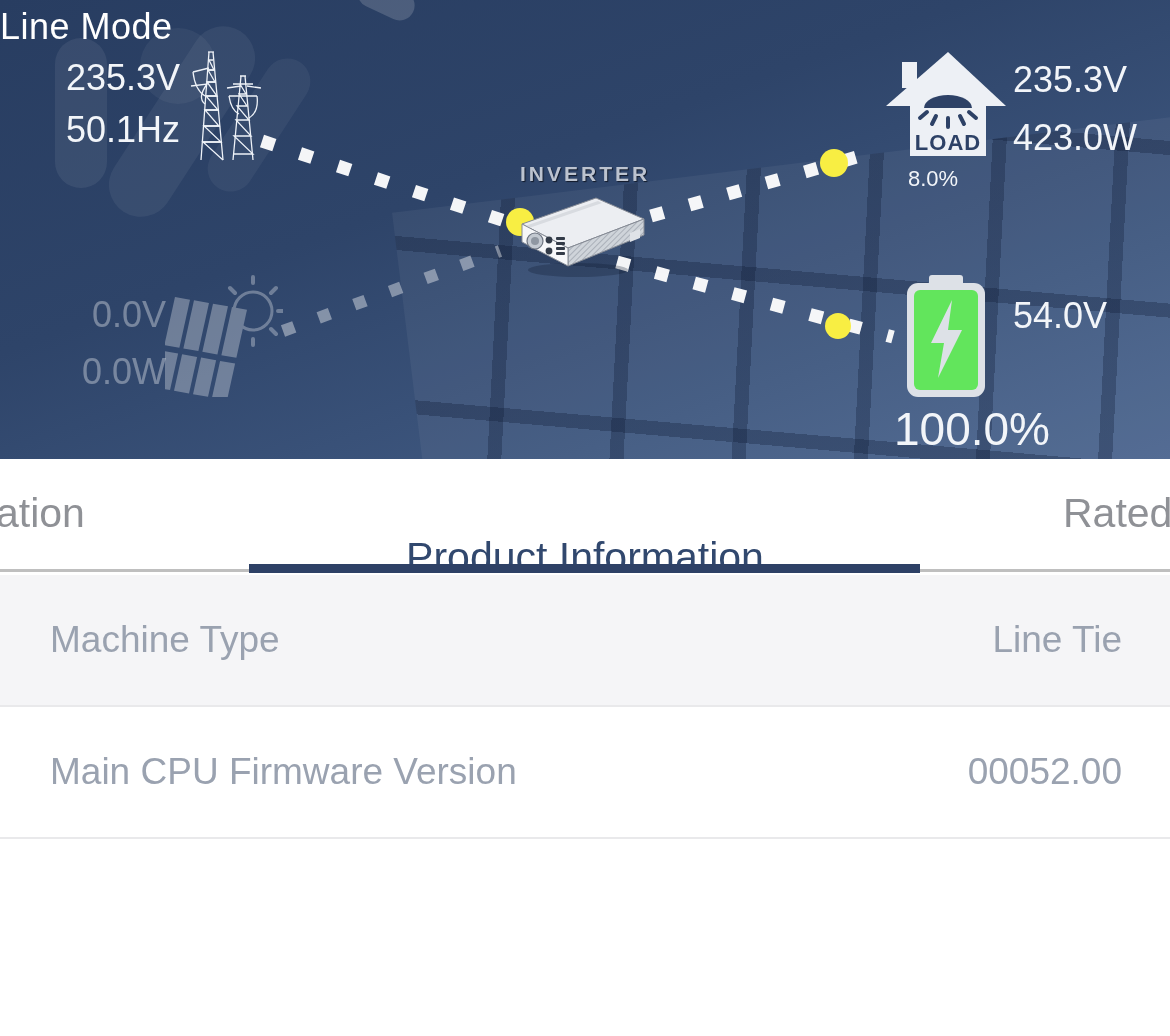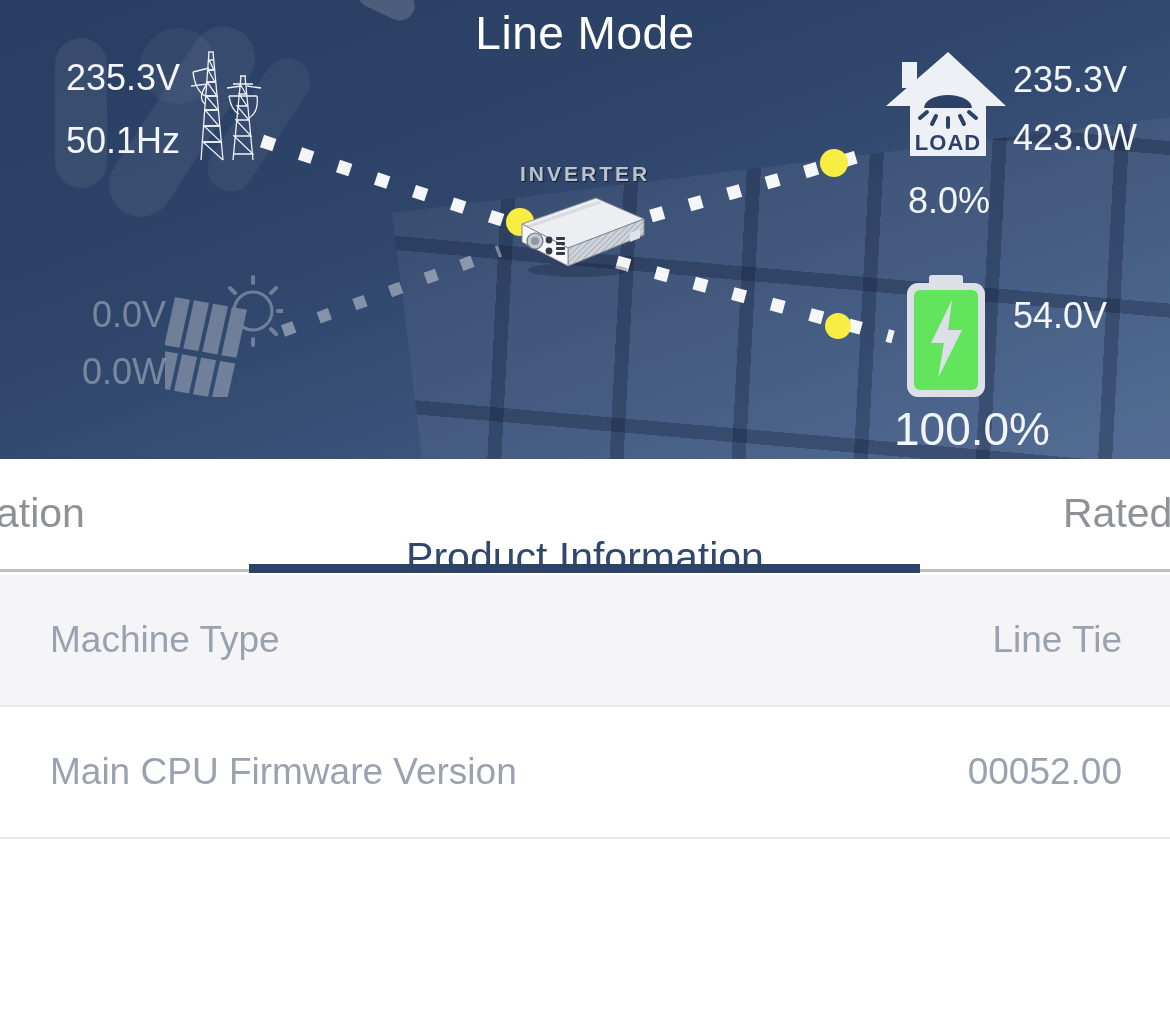--- a/index.html
+++ b/index.html
@@ -20,29 +20,29 @@
   .circ1{left:140px;top:28px;width:76px;height:76px;border-radius:50%;background:rgba(255,255,255,.05);}
   .panel-field{
     position:absolute;left:420px;top:150px;width:1000px;height:520px;
     transform:rotate(-7deg);
     background-color:rgba(255,255,255,.05);
     background-image:
       repeating-linear-gradient(100deg, transparent 0 108px, rgba(12,24,50,.30) 108px 122px),
       repeating-linear-gradient(12deg, transparent 0 148px, rgba(12,24,50,.30) 148px 162px);
   }
   .hero-title{
-    position:absolute;left:0;top:6px;width:100%;text-align:center;
-    color:#ffffff;font-size:46px;font-weight:400;letter-spacing:.5px;
+    position:absolute;left:0;top:6px;width:100%;
+    color:#ffffff;font-size:36px;font-weight:400;letter-spacing:.5px;
   }
   .hval{position:absolute;color:#f2f5f9;font-size:36px;font-weight:400;}
   .grid-vals{left:52px;top:57px;width:128px;text-align:right;}
-  .grid-vals .v2{margin-top:21px;}
+  .grid-vals .v2{margin-top:10px;}
   .load-vals{left:1013px;top:59px;}
   .load-vals .v2{margin-top:16px;}
-  .load-pct{left:908px;top:180px;font-size:36px;}
+  .load-pct{left:908px;top:166px;font-size:22px;}
   .batt-v{left:1013px;top:295px;}
   .batt-pct{left:894px;top:402px;width:104px;text-align:center;font-size:46px;}
   .pv-vals{left:58px;top:294px;width:108px;text-align:right;color:rgba(255,255,255,.35);}
   .pv-vals .v2{margin-top:15px;}
   .icon{position:absolute;}
   .tower-icon{left:183px;top:38px;}
   .inv-label{
     position:absolute;left:520px;top:162px;width:130px;text-align:center;
     color:#bcc3cf;font-size:21px;font-weight:bold;letter-spacing:3px;
     text-shadow:1px 1px 1px rgba(10,15,25,.8);

